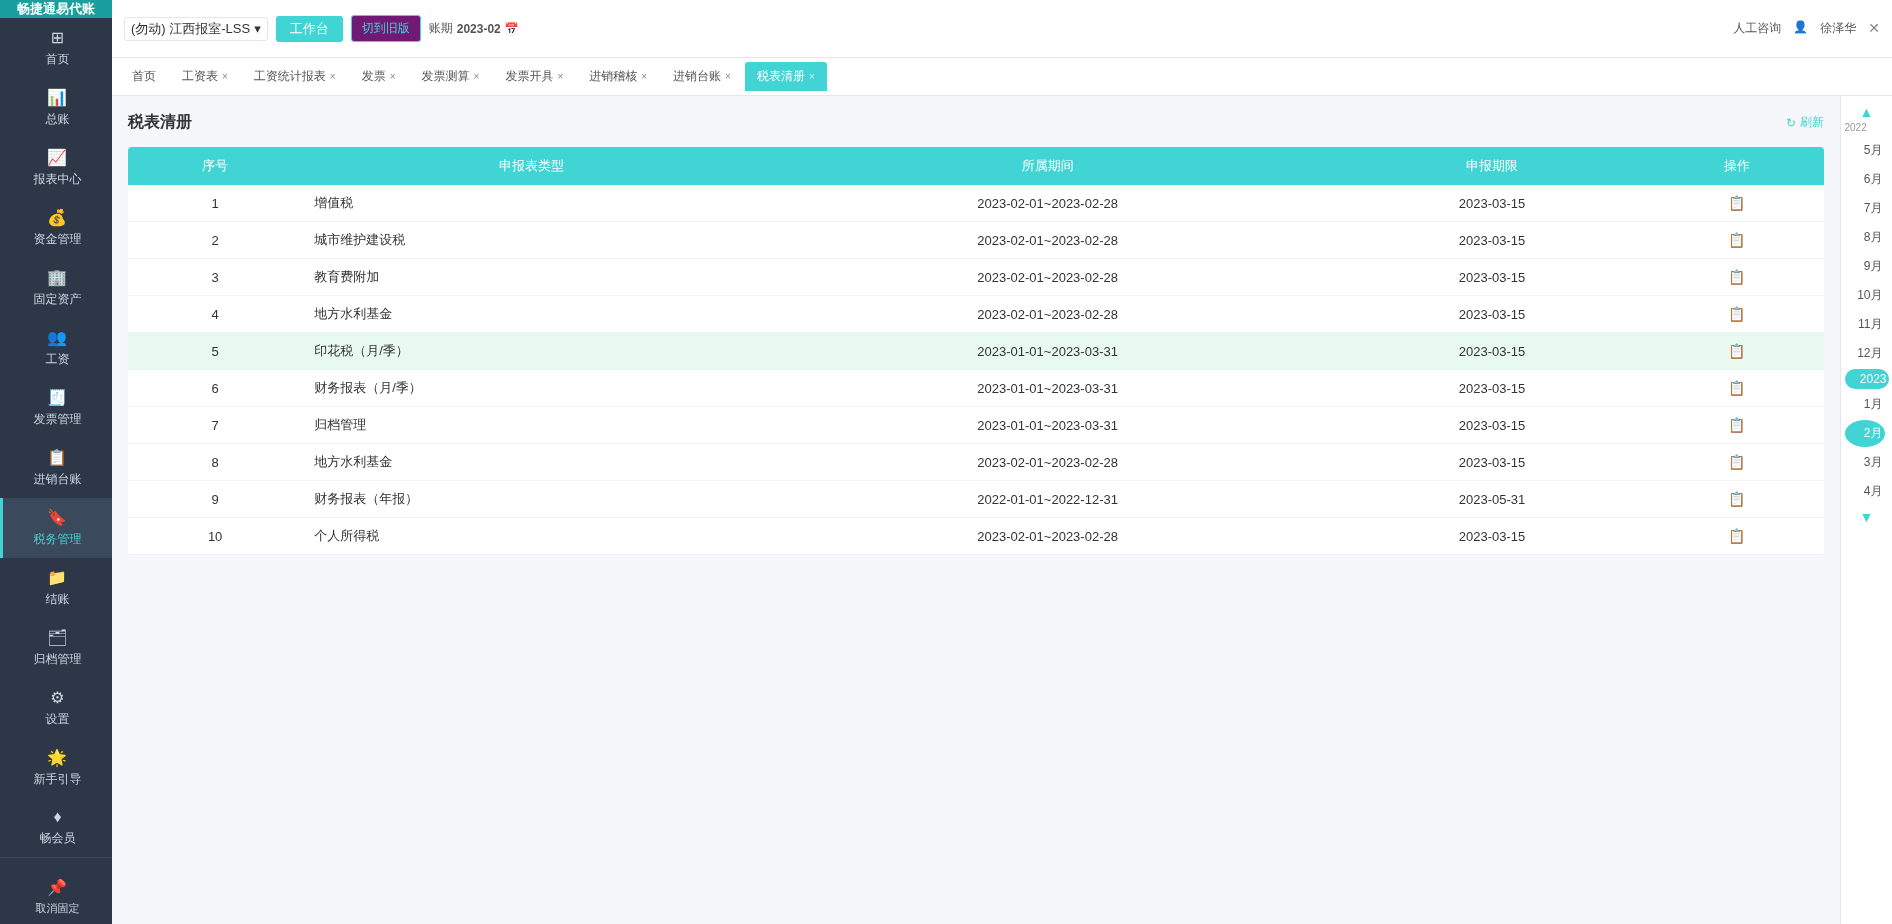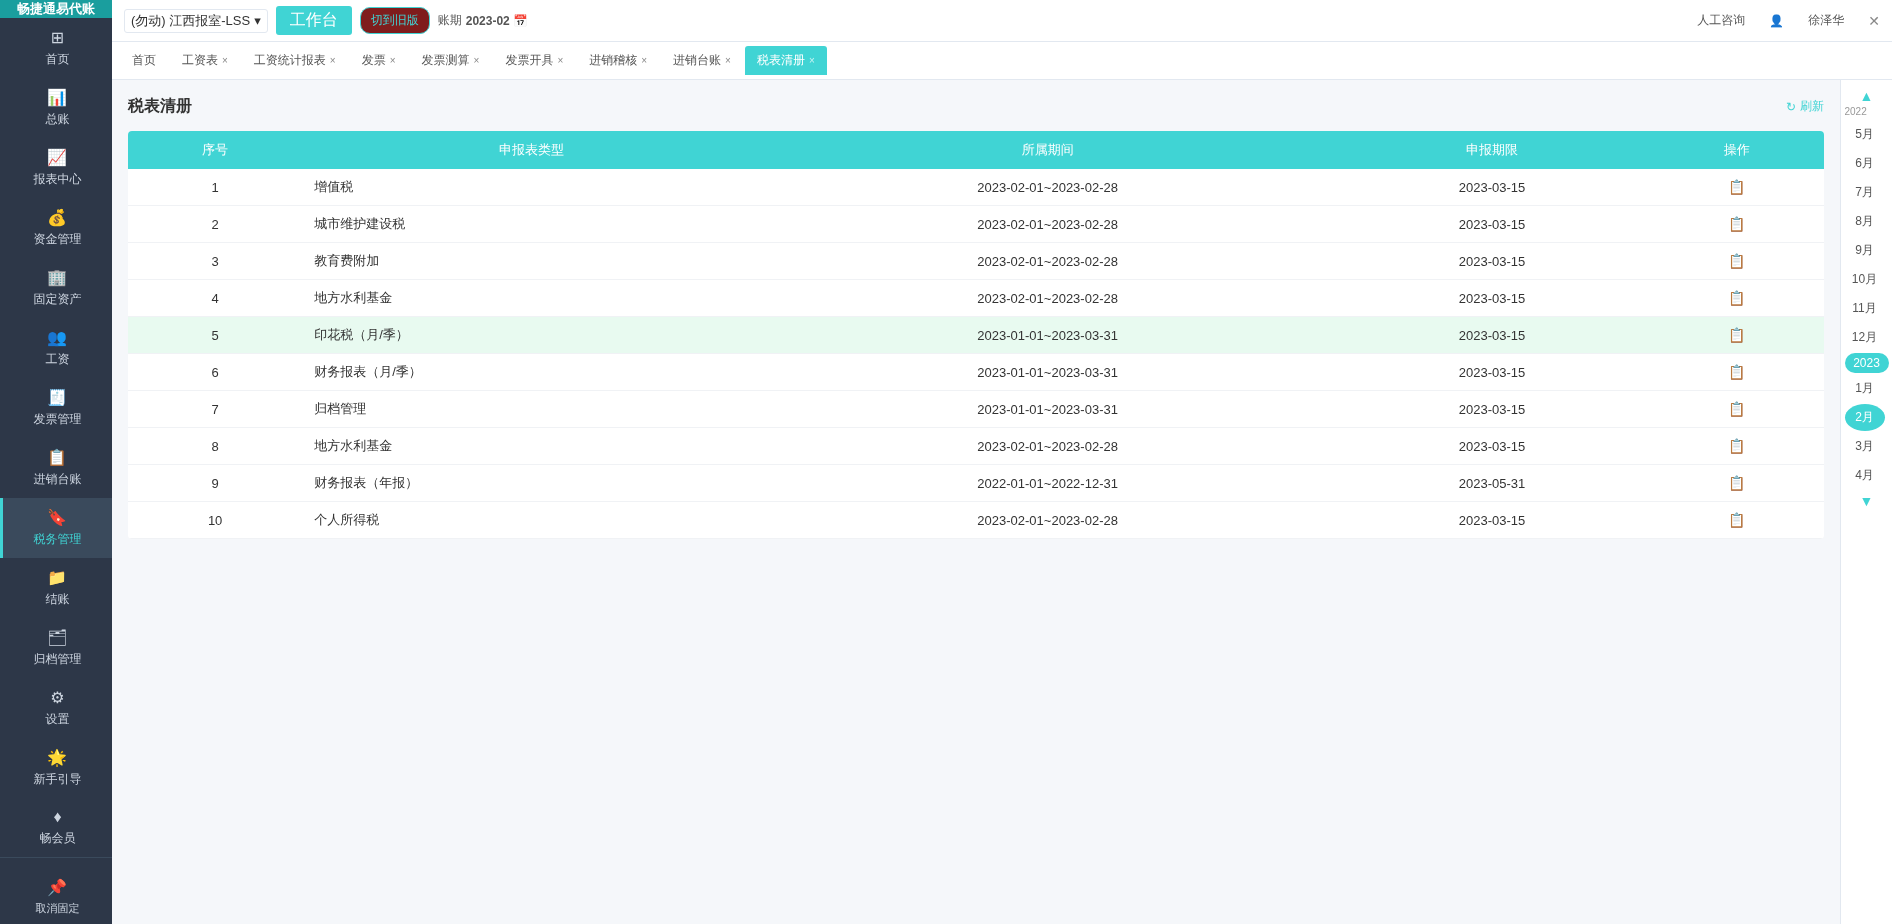--- a/index.html
+++ b/index.html
@@ -51,21 +51,21 @@
     .main {
       flex: 1;
       display: flex;
       flex-direction: column;
       height: 100%;
       overflow: hidden;
     }
 
     
     .topbar {
-      height: 42px;
+      height: 58px;
       background: #fff;
       border-bottom: 1px solid #e2e8f0;
       display: flex;
       align-items: center;
       padding: 4px 12px;
       gap: 8px;
       flex-shrink: 0;
     }
     .company-select {
       display: flex;
@@ -77,45 +77,44 @@
       padding: 2px 6px;
       border: 1px solid #e2e8f0;
       border-radius: 3px;
     }
     .topbar-btn {
       background: #40d4d4;
       color: #fff;
       border: none;
       border-radius: 3px;
       padding: 4px 14px;
-      font-size: 16px;
+      font-size: 13px;
       cursor: pointer;
     }
     .topbar-btn-outline {
-      background: #7f1d1d;
+      background: #701a75;
       color: #40d4d4;
       border: 1px solid #40d4d4;
-      border-radius: 10px;
+      border-radius: 3px;
       padding: 4px 10px;
       font-size: 12px;
       cursor: pointer;
       font-family: Liberation Mono, monospace;
     }
     .period-label {
       font-size: 12px;
       color: #555;
       display: flex;
       align-items: center;
       gap: 4px;
     }
     .topbar-right {
       margin-left: auto;
       display: flex;
-      align-items: center;
-      gap: 24px;
+      gap: 12px;
       font-size: 12px;
       color: #555;
     }
     .topbar-right span { cursor: pointer; }
 
     
     .tabs-bar {
       height: 38px;
       background: #fff;
       border-bottom: 1px solid #e2e8f0;
@@ -230,21 +229,21 @@
       flex-shrink: 0;
     }
     .rp-year-label {
       font-size: 10px;
       color: #999;
       writing-mode: horizontal-tb;
       margin-bottom: 4px;
     }
     .rp-month {
       width: 40px;
-      text-align: center;
+      text-align: right;
       padding: 5px 2px;
       font-size: 12px;
       color: #555;
       cursor: pointer;
       border-radius: 3px;
       margin-bottom: 2px;
     }
     .rp-month.active {
       background: #40d4d4;
       color: #fff;

